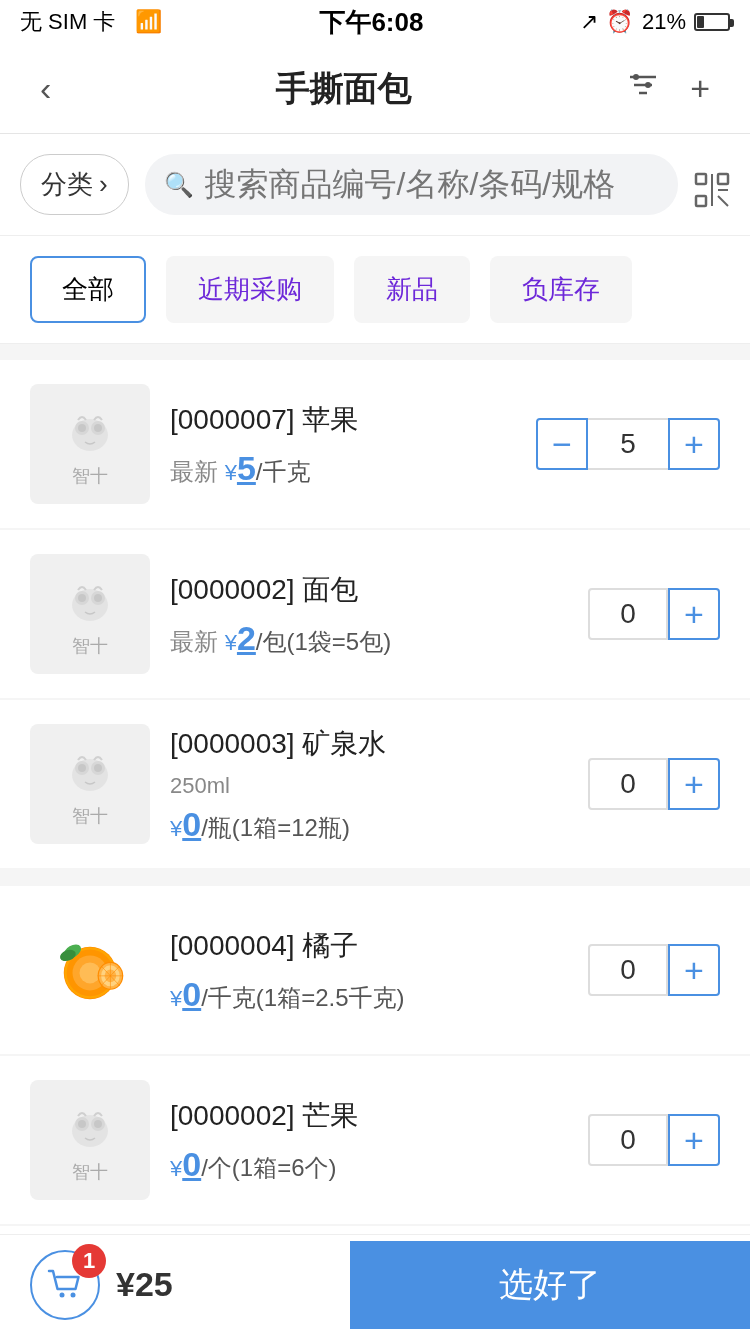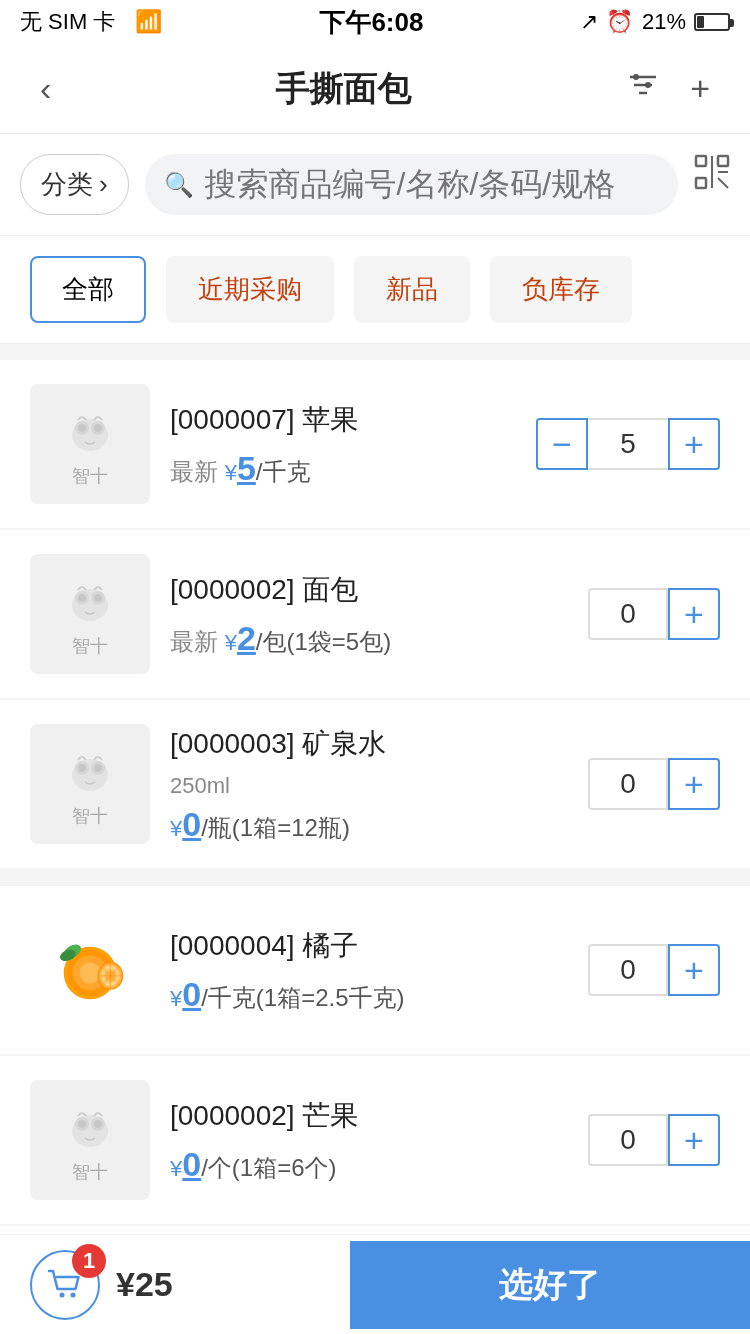--- a/index.html
+++ b/index.html
@@ -46,21 +46,21 @@
     .nav-left, .nav-right { display: flex; align-items: center; gap: 20px; }
     .nav-btn { font-size: 34px; color: #555; background: none; border: none; cursor: pointer; padding: 10px; }
     .nav-filter-btn { font-size: 28px; color: #555; background: none; border: none; cursor: pointer; }
 
     
     .search-row {
       width: 750px;
       background: #fff;
       padding: 20px 20px;
       display: flex;
-      align-items: flex-start;
+      align-items: flex-end;
       gap: 16px;
       border-bottom: 1px solid #eee;
     }
     .category-btn {
       display: flex;
       align-items: center;
       padding: 12px 20px;
       border: 1px solid #ccc;
       border-radius: 30px;
       font-size: 26px;
@@ -98,21 +98,21 @@
       gap: 20px;
       border-bottom: 1px solid #eee;
     }
     .tab-btn {
       padding: 14px 30px;
       border-radius: 8px;
       font-size: 26px;
       cursor: pointer;
       border: 2px solid transparent;
       background: #f5f5f5;
-      color: #c2410c;
+      color: #6d28d9;
     }
     .tab-btn.active {
       background: #fff;
       border: 2px solid #4a90e2;
       color: #000000;
     }
 
     
     .product-list {
       width: 750px;
@@ -247,21 +247,21 @@
       font-weight: 700;
     }
     .cart-total { font-size: 34px; font-weight: 700; color: #333; }
     .confirm-btn {
       flex: 1;
       height: 88px;
       background: #4a90e2;
       border: none;
       color: #fff;
       font-size: 34px;
-      font-weight: 700;
+      font-weight: 400;
       cursor: pointer;
     }
 
     
     .owl-logo {
       display: flex;
       flex-direction: column;
       align-items: center;
       justify-content: center;
     }

